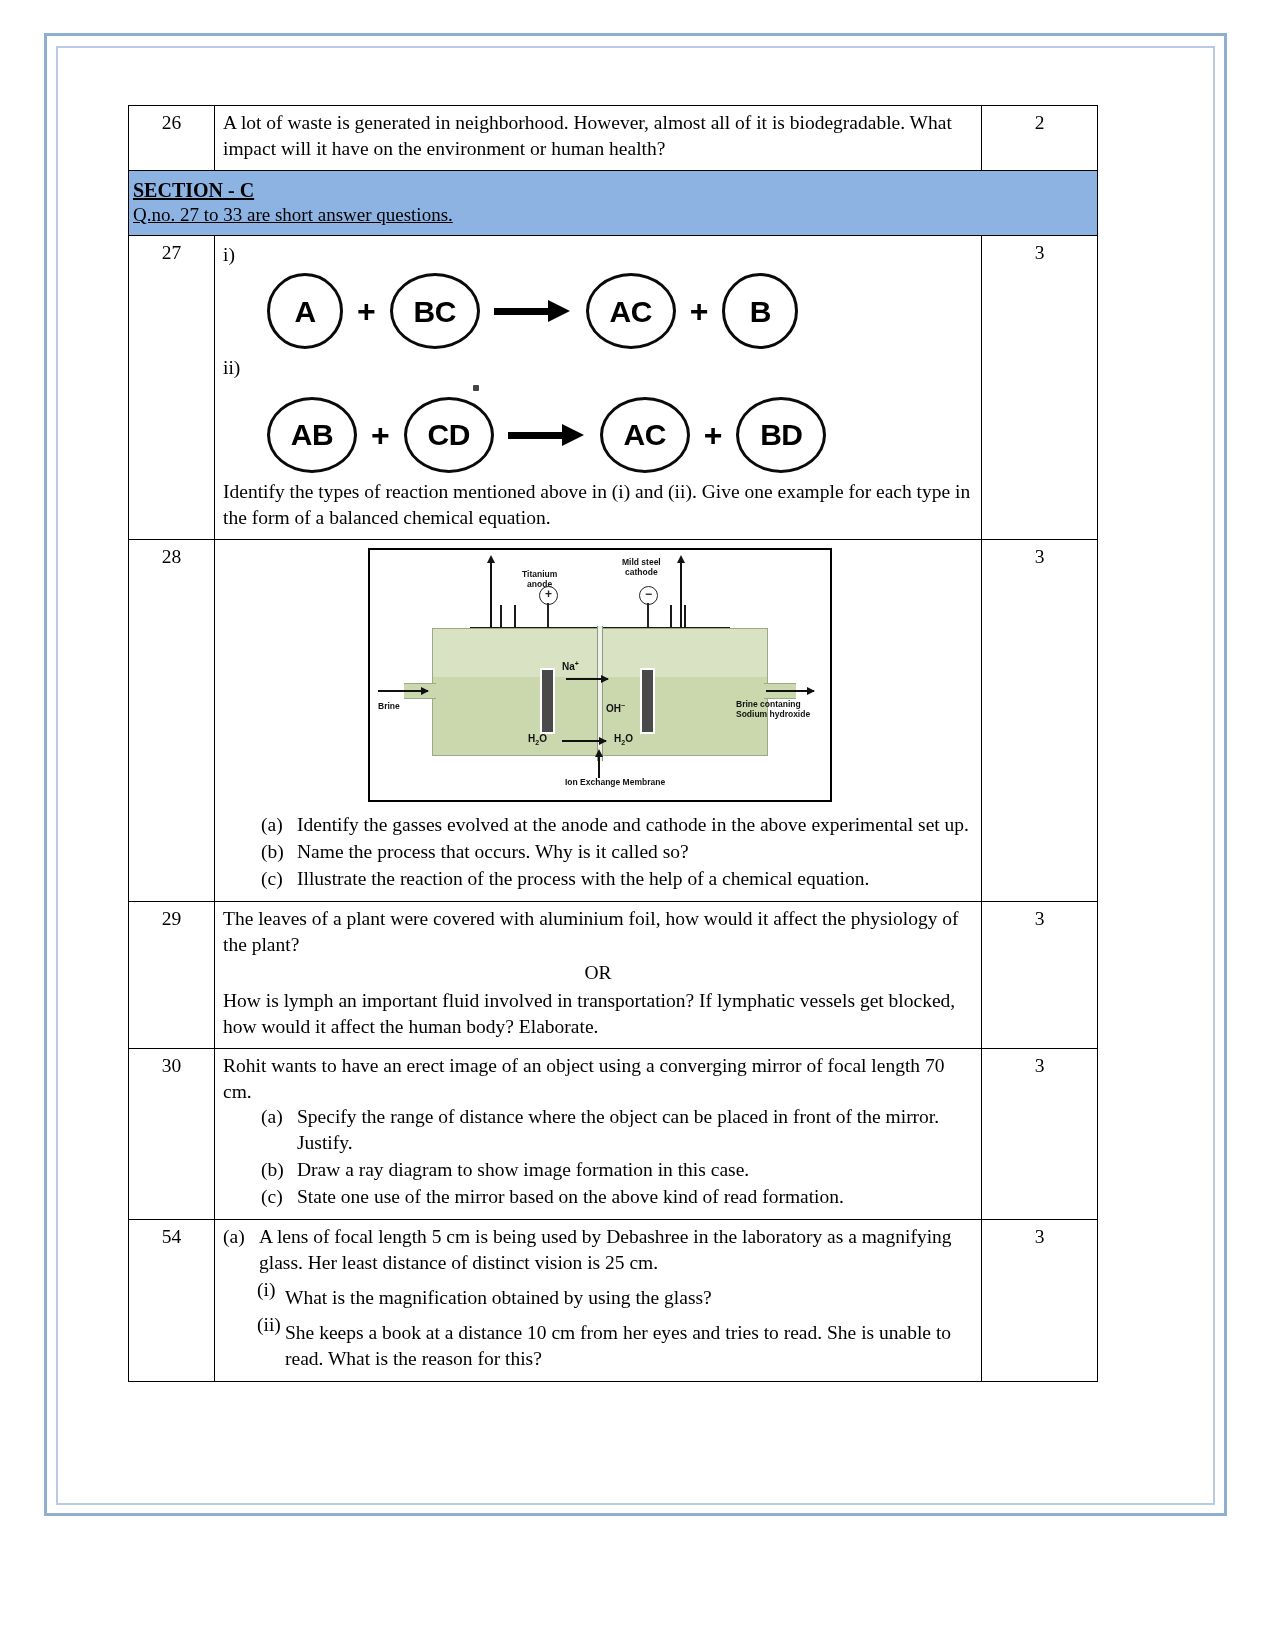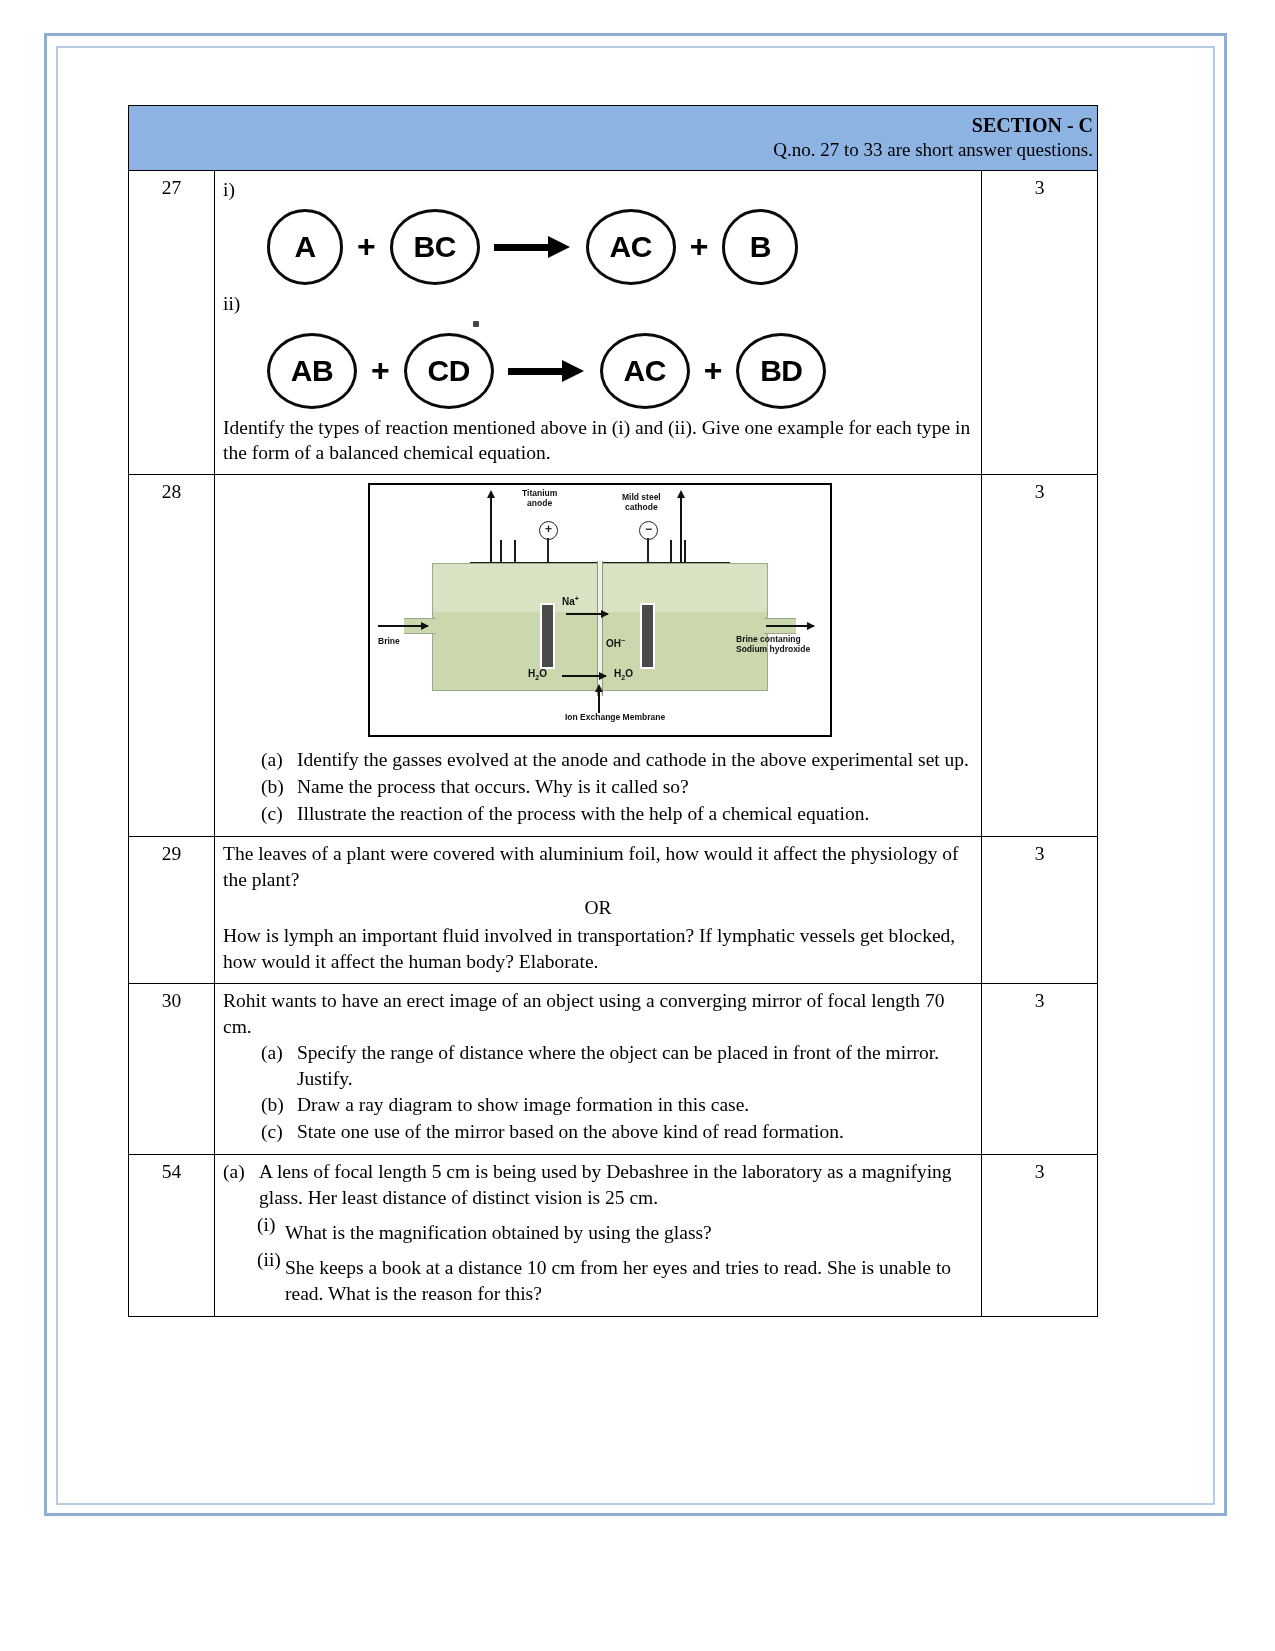--- a/index.html
+++ b/index.html
@@ -47,23 +47,24 @@
     padding-top:6px;
   }
   td.marks{
     width:116px;
     text-align:center;
     padding-top:6px;
   }
   td.qbody{padding-left:10px;padding-right:12px;}
   tr.section-row td{
     background:#8db3e2;
-    text-align:right;
+    text-align:left;
     padding:6px 4px 7px 4px;
     border:1px solid #000;
+    text-decoration:underline;
   }
   .section-title{font-weight:bold;font-size:20px;line-height:1.3;}
   .section-sub{font-size:19px;line-height:1.3;}
   .or-line{text-align:center;font-weight:normal;font-size:19.5px;margin:2px 0 2px 0;}
   p{margin:0 0 0 0;}
   .sub-list{
     margin:0;padding:0;list-style:none;
   }
   .sub-list li{
     display:flex;
@@ -193,20 +194,27 @@
 
 <div class="content">
 <table class="qtable">
   <colgroup>
         <col style="width:86px">
         <col>
         <col style="width:116px">
       </colgroup>
   <tbody>
 
+  <tr>
+    <td class="qno">26</td>
+    <td class="qbody">
+      <p>A lot of waste is generated in neighborhood. However, almost all of it is biodegradable. What impact will it have on the environment or human health?</p>
+    </td>
+    <td class="marks">2</td>
+  </tr>
 
   <tr class="section-row">
     <td colspan="3">
       <div class="section-title">SECTION - C</div>
       <div class="section-sub">Q.no. 27 to 33 are short answer questions.</div>
     </td>
   </tr>
 
   <tr>
     <td class="qno">27</td>
@@ -245,21 +253,21 @@
     <td class="marks">3</td>
   </tr>
 
   <tr>
     <td class="qno">28</td>
     <td class="qbody">
 
       <div class="fig-wrap">
         <div class="fig-box">
 
-          <div class="lbl" style="left:152px;top:4px;">
+          <div class="lbl" style="left:152px;top:20px;">
             <span>Titanium</span><br>
             <span>anode</span>
           </div>
           <div class="lbl" style="left:252px;top:8px;">
             <span>Mild steel</span><br>
             <span>cathode</span>
           </div>
 
           <div class="arrow-u" style="left:120px;top:12px;height:72px;"></div>
           <div class="arrow-u" style="left:310px;top:12px;height:72px;"></div>

